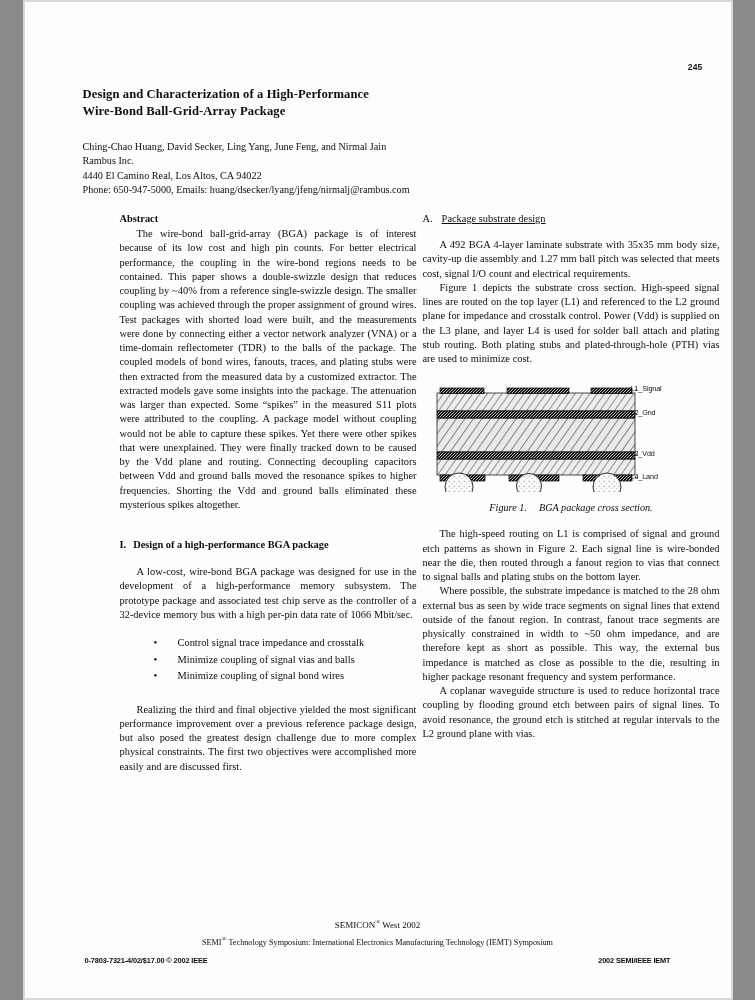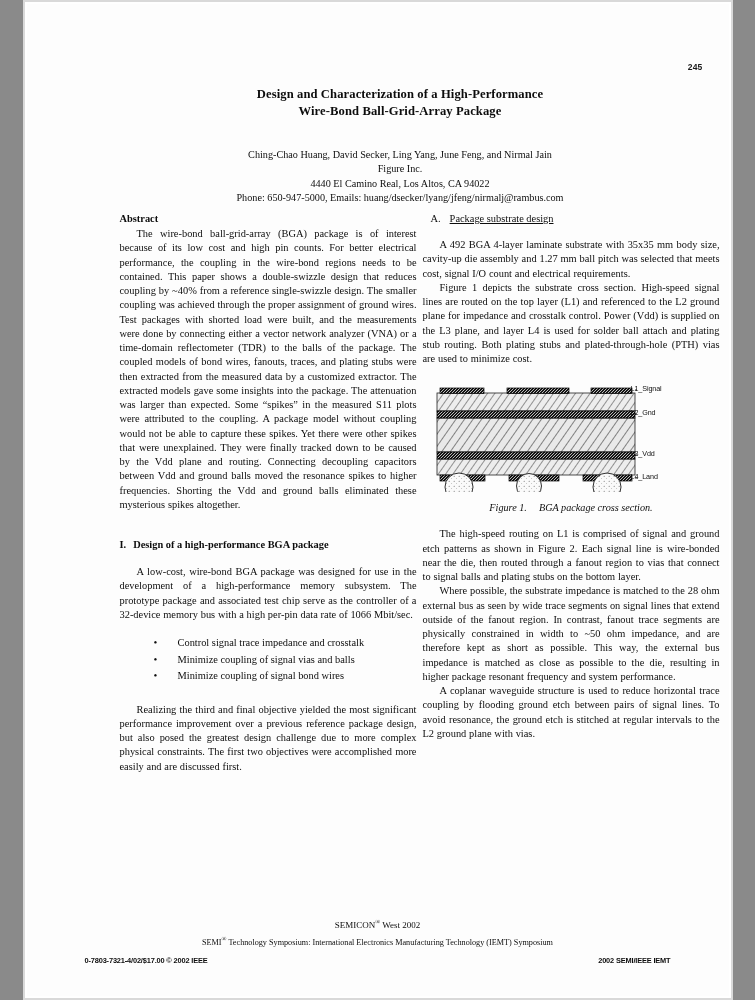--- a/index.html
+++ b/index.html
@@ -38,30 +38,30 @@
     font-family: "Liberation Sans", sans-serif;
     font-weight: 600;
     color: #1a1a1a;
   }
 
   #title-block {
     position: absolute;
     top: 86px;
     left: 60px;
     width: 635px;
-    text-align: center;
+    text-align: left;
   }
   .doc-title {
     font-size: 12.6px;
     font-weight: bold;
     line-height: 17px;
     letter-spacing: .1px;
   }
   .authors {
-    margin-top: 28px;
+    margin-top: 20px;
     font-size: 10.2px;
     line-height: 14.4px;
   }
   .affil, .address, .contact {
     font-size: 10.2px;
     line-height: 14.4px;
   }
 
   #columns {
     position: absolute;
@@ -88,21 +88,21 @@
     font-size: 10.4px;
     font-weight: bold;
     line-height: 14px;
     margin: 0 0 2px 0;
   }
   .sec-head-num .numlbl { margin-right: 7px; }
 
   .sub-head {
     font-size: 10.4px;
     line-height: 14px;
-    margin: 0 0 12px 8px;
+    margin: 0 0 12px 0;
   }
   .sub-head .ltr { margin-right: 9px; }
   .sub-head .u { text-decoration: underline; }
 
   p.body {
     margin: 0;
     font-size: 10.4px;
     line-height: 14.25px;
     text-align: justify;
     text-indent: 17px;
@@ -211,21 +211,21 @@
   <div id="paper-tint"></div>
 
   <div id="page-number">245</div>
 
   <div id="title-block">
     <div class="doc-title">
       <div>Design and Characterization of a High-Performance</div>
       <div>Wire-Bond Ball-Grid-Array Package</div>
     </div>
     <div class="authors">Ching-Chao Huang, David Secker, Ling Yang, June Feng, and Nirmal Jain</div>
-    <div class="affil">Figure Inc.</div>
+    <div class="affil">Rambus Inc.</div>
     <div class="address">4440 El Camino Real, Los Altos, CA 94022</div>
     <div class="contact">Phone: 650-947-5000, Emails: huang/dsecker/lyang/jfeng/nirmalj@rambus.com</div>
   </div>
 
   <div id="columns">
 
     <div class="col col-left">
 
       <div class="sec-head">Abstract</div>
       <p class="body">The wire-bond ball-grid-array (BGA) package is of interest because of its low cost and high pin counts. For better electrical performance, the coupling in the wire-bond regions needs to be contained. This paper shows a double-swizzle design that reduces coupling by ~40% from a reference single-swizzle design. The smaller coupling was achieved through the proper assignment of ground wires. Test packages with shorted load were built, and the measurements were done by connecting either a vector network analyzer (VNA) or a time-domain reflectometer (TDR) to the balls of the package. The coupled models of bond wires, fanouts, traces, and plating stubs were then extracted from the measured data by a customized extractor. The extracted models gave some insights into the package. The attenuation was larger than expected. Some “spikes” in the measured S11 plots were attributed to the coupling. A package model without coupling would not be able to capture these spikes. Yet there were other spikes that were unexplained. They were finally tracked down to be caused by the Vdd plane and routing. Connecting decoupling capacitors between Vdd and ground balls moved the resonance spikes to higher frequencies. Shorting the Vdd and ground balls eliminated these mysterious spikes altogether.</p>

